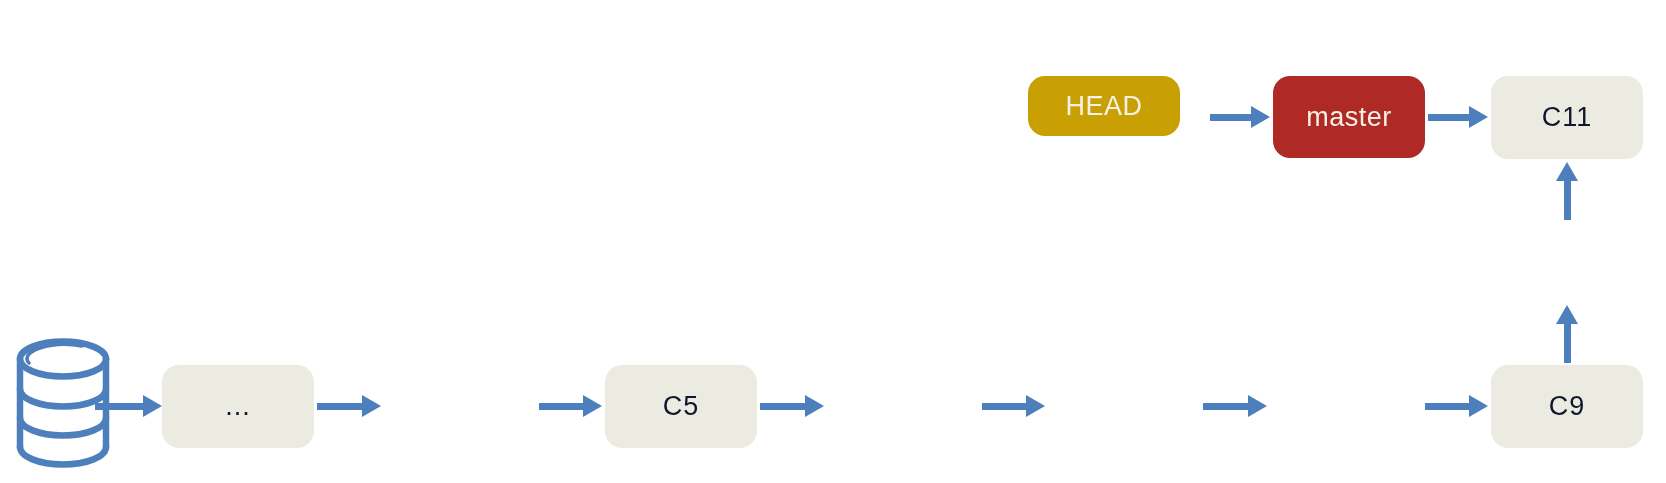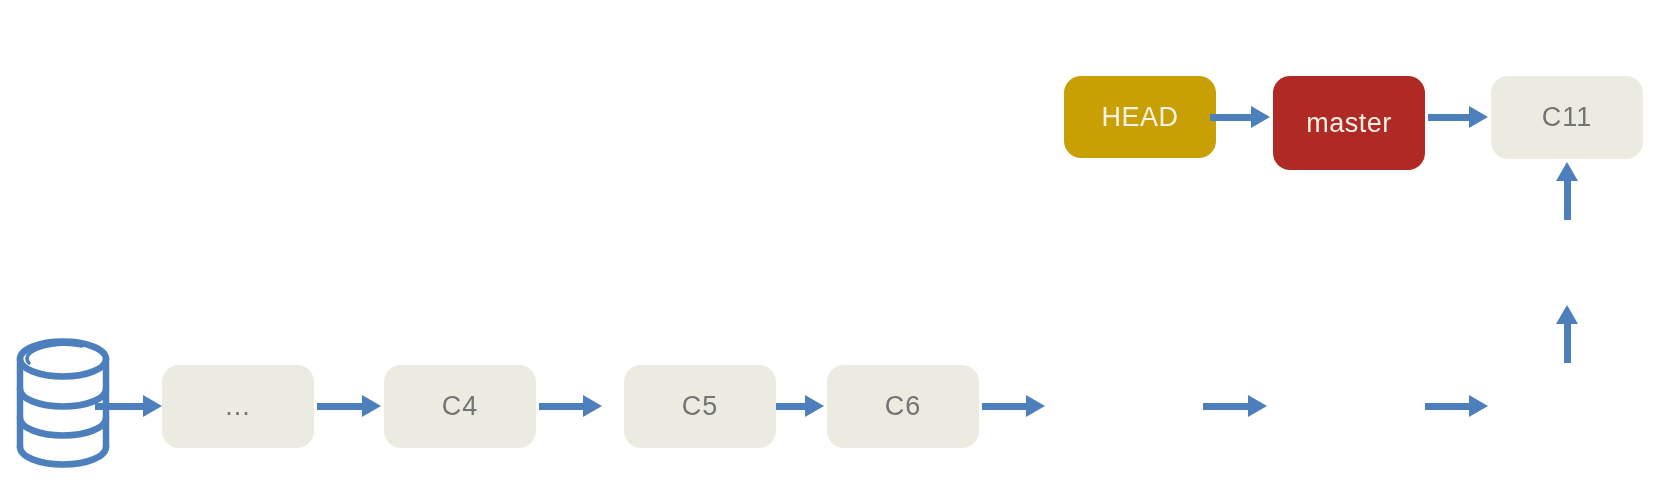--- a/index.html
+++ b/index.html
@@ -21,21 +21,21 @@
     width: 152px;
     height: 83px;
     background: #ecebe2;
     border-radius: 17px;
     display: flex;
     align-items: center;
     justify-content: center;
   }
   .node .node-label {
     font-size: 27px;
-    color: #737373;
+    color: #0f172a;
     letter-spacing: 1px;
   }
   .node.ref-head { background: #c9a004; }
   .node.ref-master { background: #b02a25; }
   .node.ref-head .node-label,
   .node.ref-master .node-label {
     color: #f6f1e6;
     letter-spacing: 0.5px;
   }
   
@@ -104,25 +104,25 @@
   <svg class="db-icon" viewBox="0 0 100 130" fill="none" stroke="#4c7fbc" stroke-width="6.5" stroke-linecap="round" stroke-linejoin="round">
     <ellipse cx="50" cy="21" rx="43" ry="17.5"></ellipse>
     <path d="M7,21 V109"></path>
     <path d="M93,21 V109"></path>
     <path d="M7,51 A43,17.5 0 0 0 93,51"></path>
     <path d="M7,80 A43,17.5 0 0 0 93,80"></path>
     <path d="M7,109 A43,17.5 0 0 0 93,109"></path>
     <path d="M16,25 A38,14 0 0 1 69,8" stroke-width="3.5"></path>
   </svg>
 
-  <div class="node ref-head" style="left:1064px; top:76px; height:82px">
+  <div class="node ref-head" style="left:1028px; top:76px; height:60px">
     <span class="node-label">HEAD</span>
   </div>
   <div class="arrow-h" style="left:1210px; top:106px; width:60px"></div>
-  <div class="node ref-master" style="left:1273px; top:76px; height:94px">
+  <div class="node ref-master" style="left:1273px; top:76px; height:82px">
     <span class="node-label">master</span>
   </div>
   <div class="arrow-h" style="left:1428px; top:106px; width:60px"></div>
   <div class="node" style="left:1491px; top:76px; height:83px">
     <span class="node-label">C11</span>
   </div>
 
   <div class="arrow-v" style="left:1556px; top:162px; height:58px"></div>
   <div class="arrow-v" style="left:1556px; top:305px; height:58px"></div>
 
@@ -130,23 +130,20 @@
   <div class="arrow-h" style="left:317px; top:395px; width:64px"></div>
   <div class="arrow-h" style="left:539px; top:395px; width:63px"></div>
   <div class="arrow-h" style="left:760px; top:395px; width:64px"></div>
   <div class="arrow-h" style="left:982px; top:395px; width:63px"></div>
   <div class="arrow-h" style="left:1203px; top:395px; width:64px"></div>
   <div class="arrow-h" style="left:1425px; top:395px; width:63px"></div>
 
   <div class="node" style="left:162px; top:365px">
     <span class="node-label">...</span>
   </div>
-  <div class="node" style="left:384px; top:365px">
-    <span class="node-label">C4</span>
-  </div>
-  <div class="node" style="left:624px; top:365px">
+  <div class="node" style="left:605px; top:365px">
     <span class="node-label">C5</span>
   </div>
-  <div class="node" style="left:827px; top:365px">
-    <span class="node-label">C6</span>
+  <div class="node" style="left:1491px; top:365px">
+    <span class="node-label">C9</span>
   </div>
 
 </div>
 
 </body></html>

